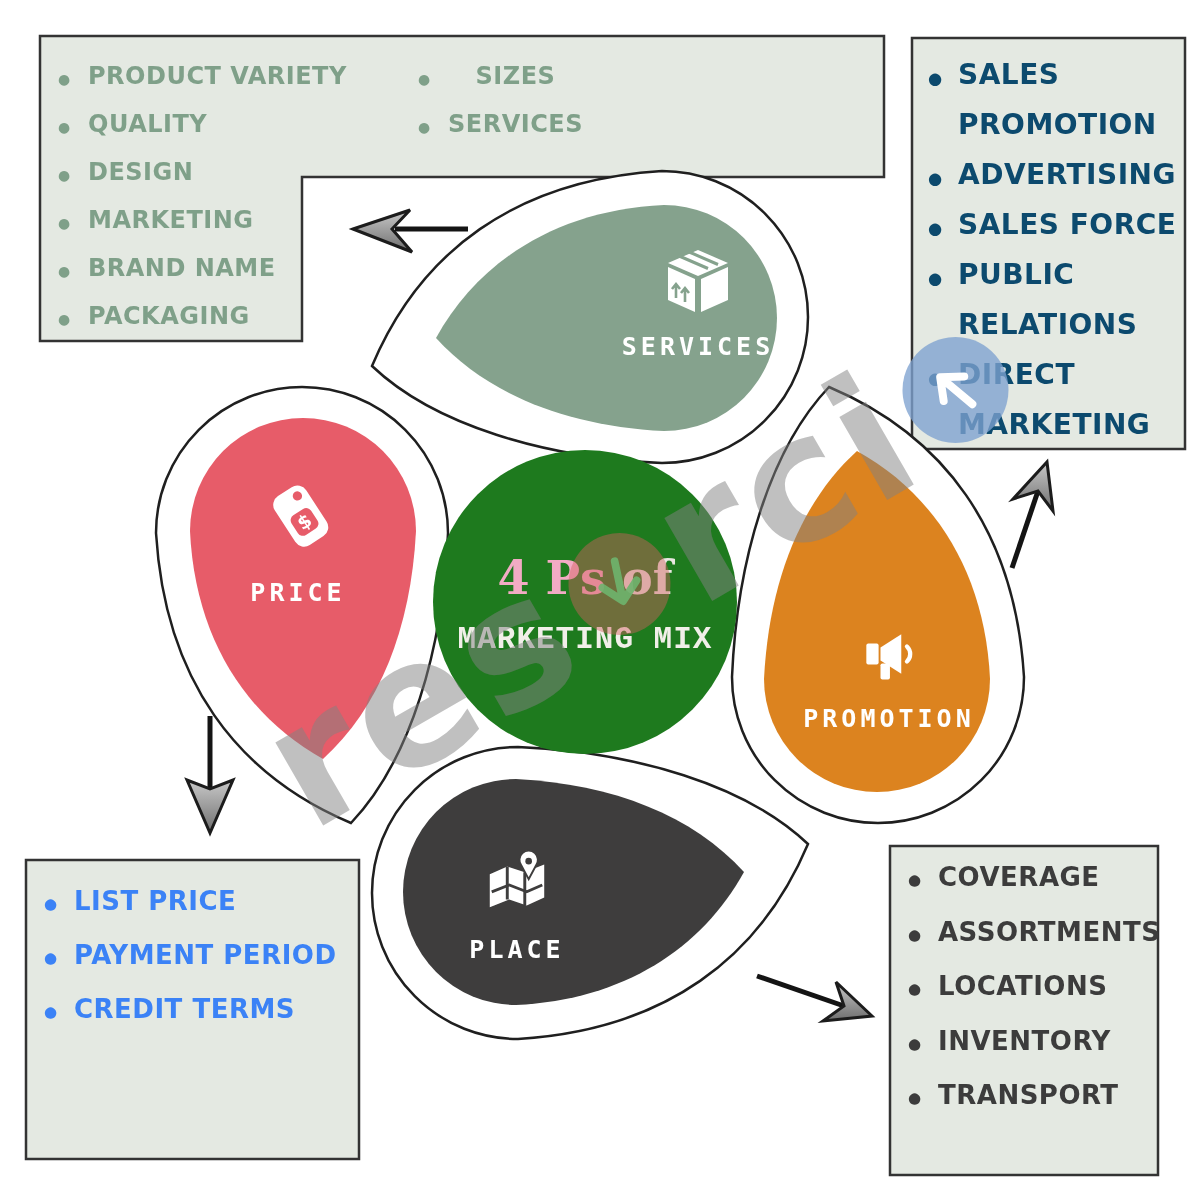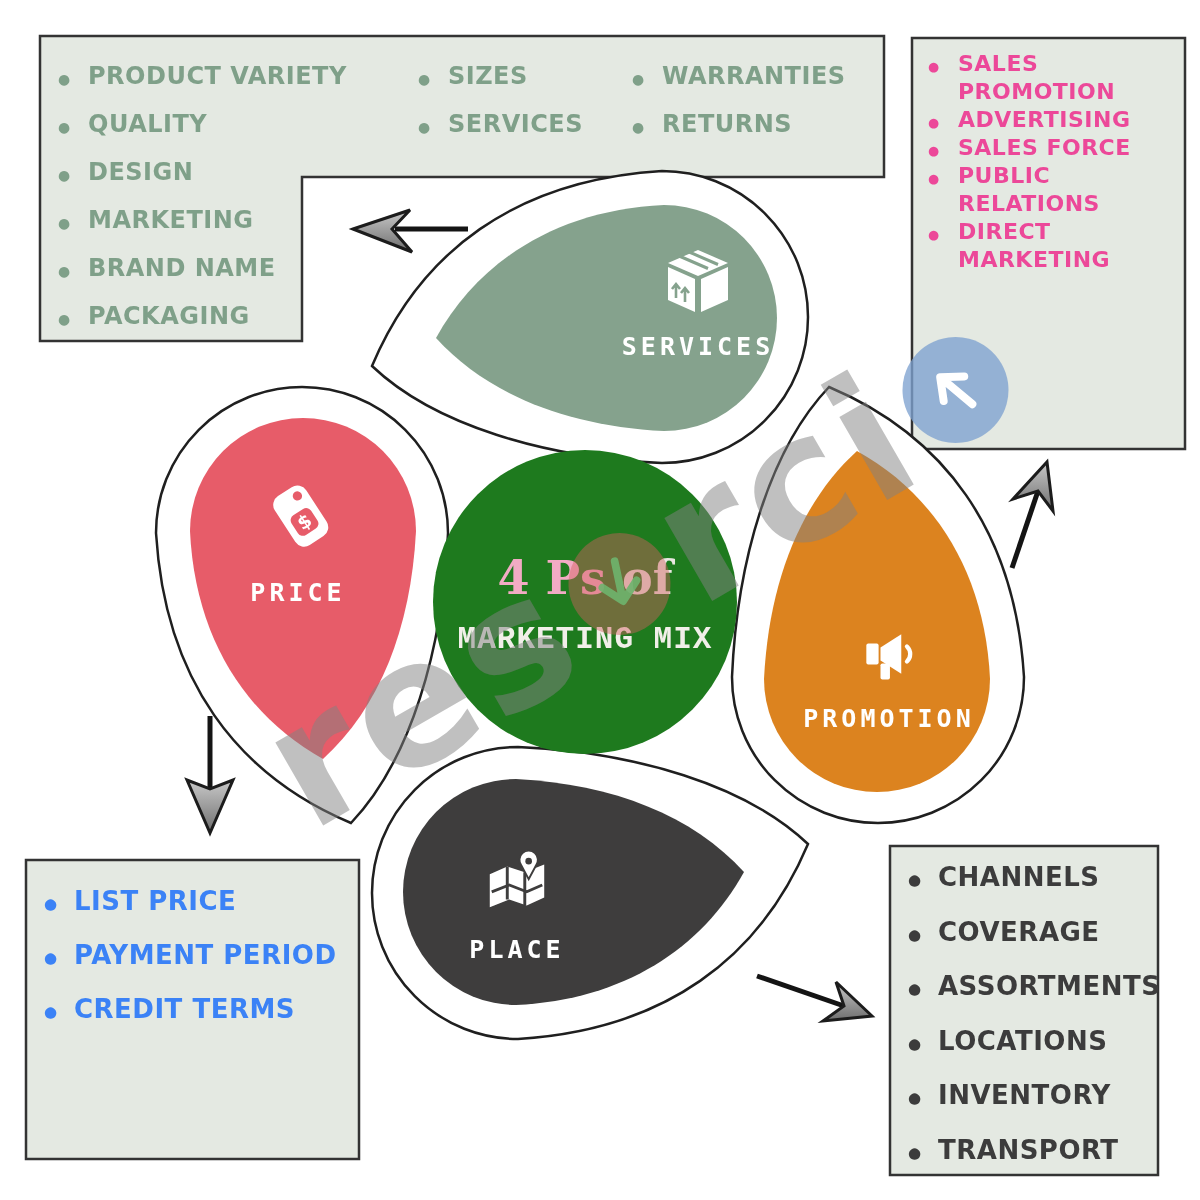--- a/index.html
+++ b/index.html
@@ -6,21 +6,21 @@
   .stage{position:relative;width:1200px;height:1200px;background:#ffffff;overflow:hidden;
          font-family:"DejaVu Sans",sans-serif;}
   .stage svg.scene{position:absolute;left:0;top:0;z-index:1;}
 
   
   .blist{list-style:none;margin:0;padding:0;position:absolute;z-index:10;
          font-weight:bold;letter-spacing:.5px;}
   .blist li{position:relative;padding-left:30px;}
   .blist li::before{content:"\25CF";position:absolute;left:0;top:.22em;font-size:.58em;}
   .list-product{color:#7FA089;font-size:24px;line-height:48px;}
-  .list-promotion{color:#ec4899;font-size:22px;line-height:28px;width:250px;}
+  .list-promotion{color:#0c4a6e;font-size:28px;line-height:50px;width:250px;}
   .list-price{color:#3b82f6;font-size:26px;line-height:54px;}
   .list-place{color:#3C3C3C;font-size:26px;line-height:54.5px;}
 
   
   .drop-label{position:absolute;z-index:10;transform:translate(-50%,-50%);
               color:#fff;font-family:"DejaVu Sans Mono",monospace;font-weight:bold;
               font-size:25px;letter-spacing:4px;white-space:nowrap;}
   .drop-icon{position:absolute;z-index:10;transform:translate(-50%,-50%);}
 
   
@@ -99,45 +99,40 @@
   </svg>
 
   <ul class="blist list-product" style="left:58px;top:52px;">
     <li>PRODUCT VARIETY</li>
     <li>QUALITY</li>
     <li>DESIGN</li>
     <li>MARKETING</li>
     <li>BRAND NAME</li>
     <li>PACKAGING</li>
   </ul>
-  <ul class="blist list-product" style="left:418px;top:52px;">
+  <ul class="blist list-product" style="left:418px;top:52px;text-align:center;">
     <li>SIZES</li>
     <li>SERVICES</li>
-  </ul>
-  <ul class="blist list-product" style="left:632px;top:52px;">
-    <li>WARRANTIES</li>
-    <li>RETURNS</li>
   </ul>
 
   <ul class="blist list-promotion" style="left:928px;top:50px;">
     <li>SALES PROMOTION</li>
     <li>ADVERTISING</li>
     <li>SALES FORCE</li>
     <li>PUBLIC RELATIONS</li>
     <li>DIRECT MARKETING</li>
   </ul>
 
   <ul class="blist list-price" style="left:44px;top:874px;">
     <li>LIST PRICE</li>
     <li>PAYMENT PERIOD</li>
     <li>CREDIT TERMS</li>
   </ul>
 
   <ul class="blist list-place" style="left:908px;top:850px;">
-    <li>CHANNELS</li>
     <li>COVERAGE</li>
     <li>ASSORTMENTS</li>
     <li>LOCATIONS</li>
     <li>INVENTORY</li>
     <li>TRANSPORT</li>
   </ul>
 
   <div class="drop-icon" style="left:698px;top:284px;">
     <svg width="72" height="72" viewBox="0 0 72 72">
       <polygon points="36,4 66,17 36,30 6,17" fill="#fff"></polygon>

